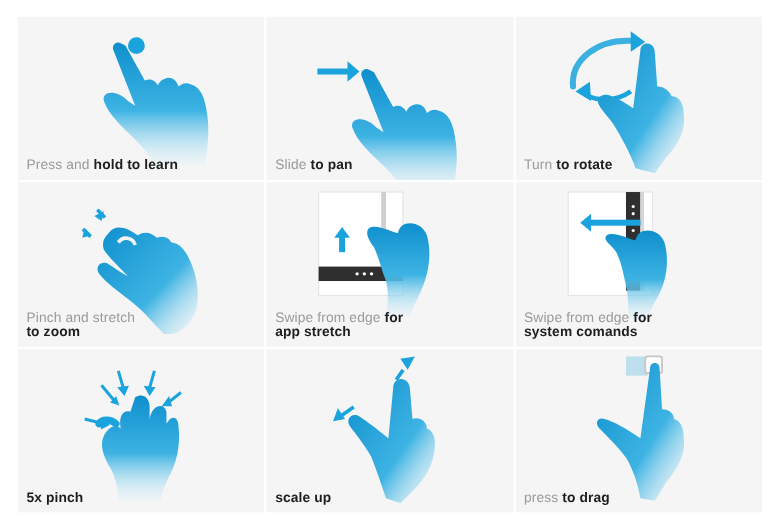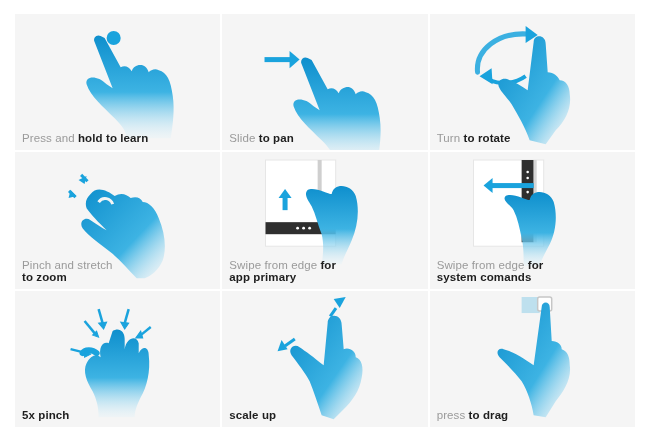--- a/index.html
+++ b/index.html
@@ -101,21 +101,21 @@
       <rect x="18" y="70" width="70" height="12" fill="#2f2f2f"></rect>
       <circle cx="50" cy="76" r="1.4" fill="#ffffff"></circle>
       <circle cx="56" cy="76" r="1.4" fill="#ffffff"></circle>
       <circle cx="62" cy="76" r="1.4" fill="#ffffff"></circle>
       <rect x="35" y="44" width="5" height="14" fill="#1aa3dd"></rect>
       <polygon points="31,46 37.5,37 44,46" fill="#1aa3dd"></polygon>
       <path d="M60 38 C66 34 80 42 84 42 C86 30 104 32 108 44 C112 58 110 74 104 88 C100 98 96 104 94 112 L74 112 C76 100 76 90 74 82 C70 72 68 62 64 54 C60 48 56 42 60 38 Z" fill="url(#hg)"></path>
     </svg>
     <div class="caption">
       <span class="light">Swipe from edge </span><span class="bold">for</span><br>
-      <span class="bold">app primary</span>
+      <span class="bold">app stretch</span>
     </div>
   </div>
 
   <div class="cell">
     <svg viewBox="0 0 154 136">
       <rect x="18" y="8" width="70" height="86" fill="#ffffff" stroke="#e6e6e6" stroke-width="1"></rect>
       <rect x="66" y="8" width="12" height="82" fill="#2f2f2f"></rect>
       <rect x="78" y="8" width="3" height="82" fill="#d6d6d6"></rect>
       <circle cx="72" cy="20" r="1.3" fill="#fff"></circle>
       <circle cx="72" cy="26" r="1.3" fill="#fff"></circle>

